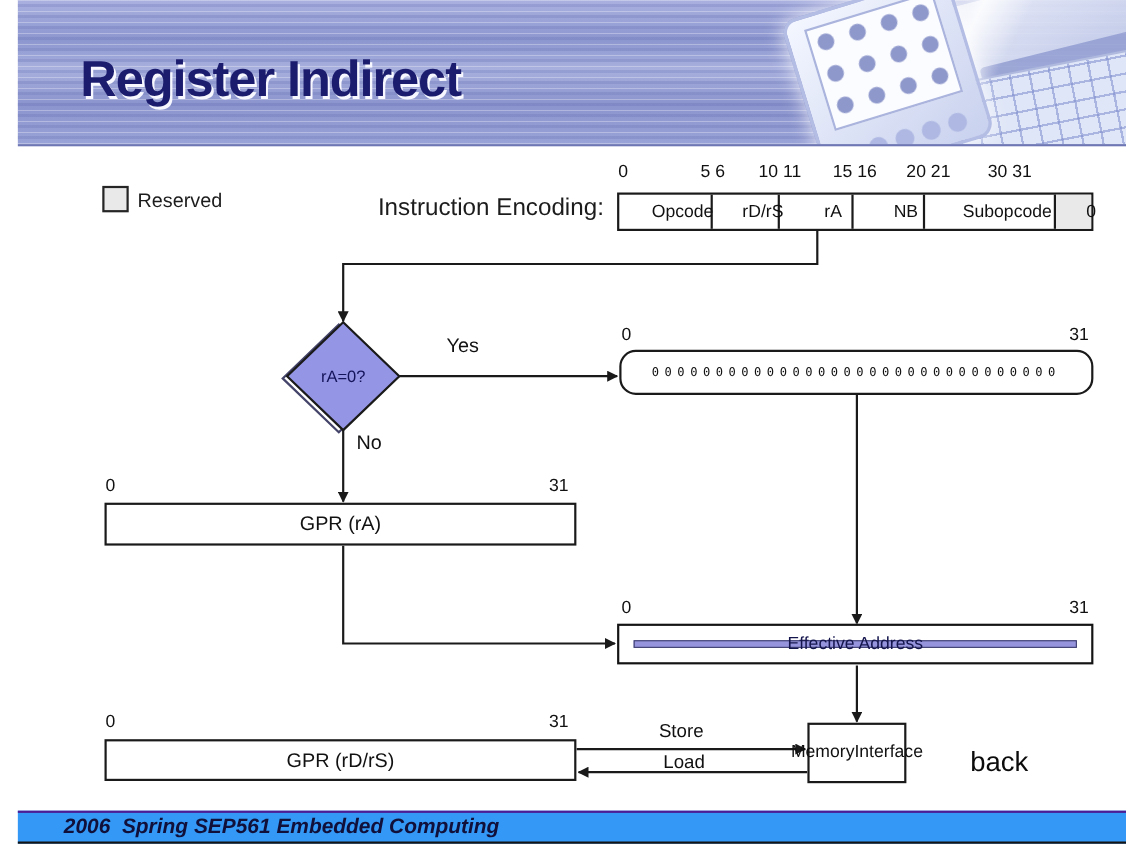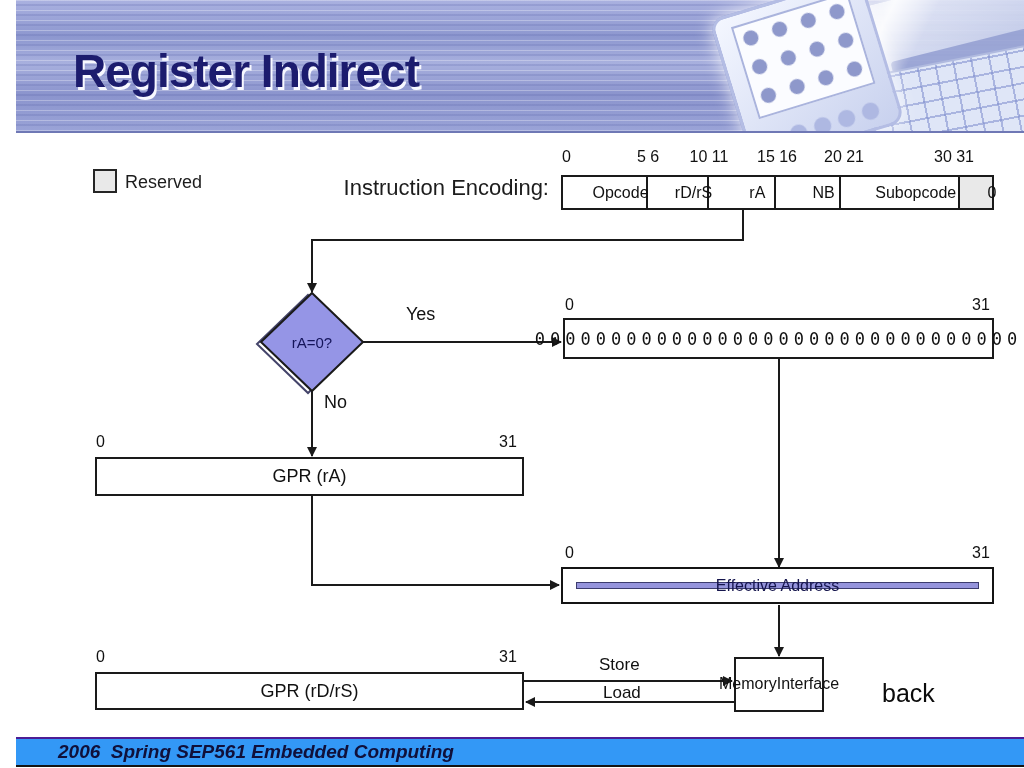--- a/index.html
+++ b/index.html
@@ -68,21 +68,21 @@
   .enc-cell { box-sizing:border-box; border-right:2px solid #1a1a1a; display:flex;
     align-items:center; justify-content:center; font-size:16px; color:#111;padding-left:32px; }
   .enc-cell:last-child { border-right:none; background:#e9e9e9; }
 
   .connectors { position:absolute; left:0; top:0; width:1024px; height:768px; pointer-events:none; }
 
   .diamond-label { position:absolute; left:245px; top:291px; width:102px; height:102px;
     display:flex; align-items:center; justify-content:center; font-size:15px; color:#14145a; }
 
   .zeros { left:547px; top:318px; width:431px; height:41px;
-    font-family:"DejaVu Sans Mono", monospace; font-size:17px; letter-spacing:5px; }
+    font-family:"DejaVu Sans Mono", monospace; font-size:11px; letter-spacing:5px;border-radius:15px; }
   .gpr-ra   { left:79px;  top:457px; width:429px; height:39px; font-size:18px; }
   .gpr-rdrs { left:79px;  top:672px; width:429px; height:38px; font-size:18px; }
 
   .ea-outer { position:absolute; left:545px; top:567px; width:433px; height:37px;
     box-sizing:border-box; background:#fff; border:2px solid #141414; padding:13px; }
   .ea-inner { width:100%; height:100%; box-sizing:border-box; background:#9594dc;
     border:1px solid #3c3c6e; display:flex; align-items:center; justify-content:center;
     font-size:16px; color:#15154d; }
 
   .mem-if { left:718px; top:657px; width:90px; height:55px; flex-direction:row;
@@ -135,21 +135,21 @@
 
     <span class="legend-box"></span>
     <span class="legend-label">Reserved</span>
 
     <div class="enc-caption">Instruction Encoding:</div>
     <span class="bit" style="left:546px; top:148px;">0</span>
     <span class="bit ctr" style="left:632px; top:148px;">5 6</span>
     <span class="bit ctr" style="left:693px; top:148px;">10 11</span>
     <span class="bit ctr" style="left:761px; top:148px;">15 16</span>
     <span class="bit ctr" style="left:828px; top:148px;">20 21</span>
-    <span class="bit ctr" style="left:938px; top:148px;">30 31</span>
+    <span class="bit ctr" style="left:902px; top:148px;">30 31</span>
     <div class="enc-table">
       <div class="enc-cell" style="width:85px;">Opcode</div>
       <div class="enc-cell" style="width:61px;">rD/rS</div>
       <div class="enc-cell" style="width:68px;">rA</div>
       <div class="enc-cell" style="width:67px;">NB</div>
       <div class="enc-cell" style="width:122px;">Subopcode</div>
       <div class="enc-cell" style="width:26px;">0</div>
     </div>
 
     <div class="diamond-label">rA=0?</div>

